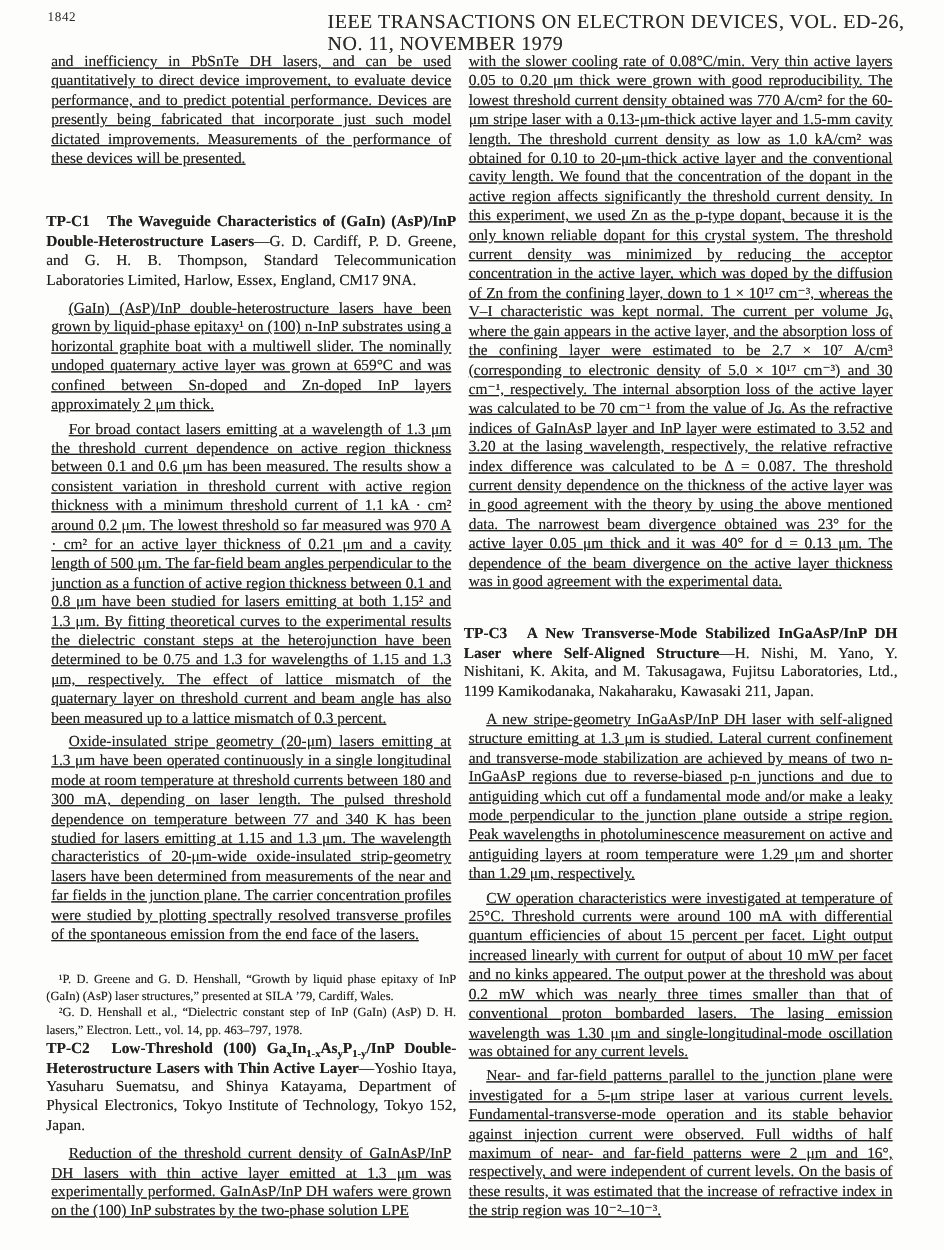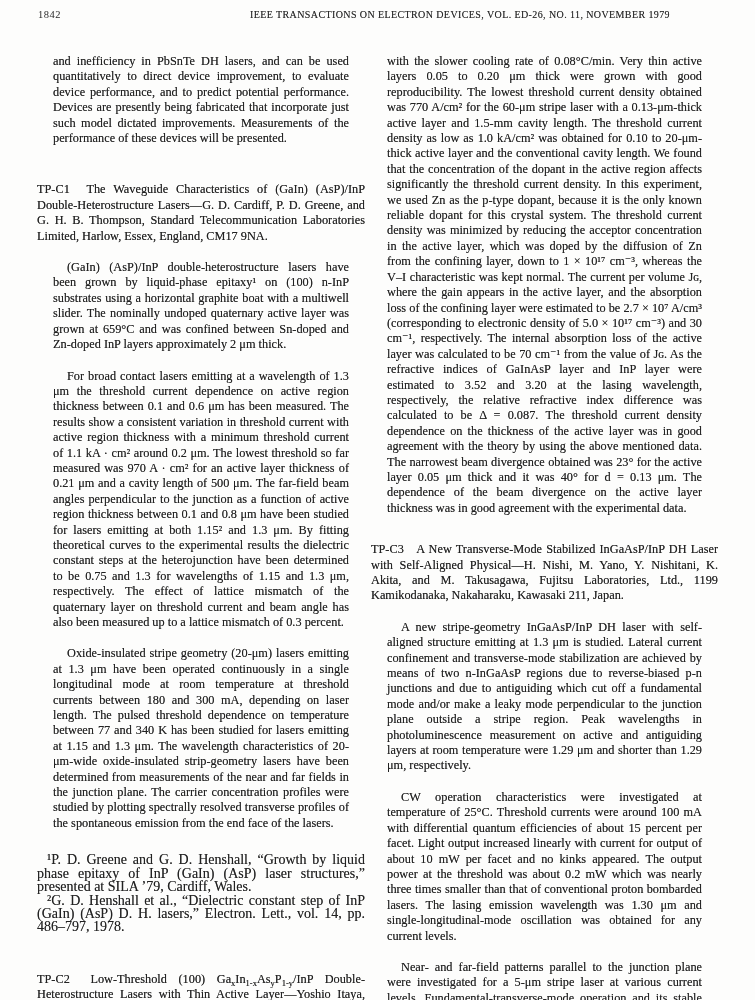--- a/index.html
+++ b/index.html
@@ -7,43 +7,44 @@
     width:755px;height:1000px;
     background:#fdfdfc;
     font-family:"Liberation Serif","DejaVu Serif",serif;
     color:#222;
   }
   .page{position:relative;width:755px;height:1000px;overflow:hidden;background:#fdfdfc;}
   .page-header .pagenum{
     position:absolute;left:38px;top:9px;font-size:10.5px;color:#2a2a2a;letter-spacing:0.5px;
   }
   .page-header .journal{
-    position:absolute;left:250px;top:9px;font-size:10px;color:#2a2a2a;letter-spacing:0.4px;
+    position:absolute;left:262px;top:9px;font-size:16px;color:#2a2a2a;letter-spacing:0.4px;
     text-shadow:0 0 0.4px rgba(0,0,0,0.45);
   }
   .col{position:absolute;top:38px;}
   .col-left{left:37px;width:328px;}
   .col-right{left:371px;width:347px;}
   .body-text{
-    margin:16px;font-size:12.3px;line-height:15.4px;text-align:justify;
+    margin:4px;font-size:12.3px;line-height:15.4px;text-align:justify;
     text-shadow:0 0 0.4px rgba(0,0,0,0.5);
+    text-decoration:underline;
   }
   .indent{text-indent:14px;}
   .heading{
     margin:0 0 7px 0;font-size:12.3px;line-height:15.4px;text-align:justify;
     text-shadow:0 0 0.45px rgba(0,0,0,0.55);
   }
-  .heading b{font-weight:normal;}
+  .heading b{font-weight:bold;}
   .sid{padding-right:9px;}
   .gap-lg{margin-top:36px;}
-  .gap-md{margin-top:38px;}
+  .gap-md{}
   .gap-sm{margin-top:26px;}
   .footnotes{margin-top:22px;}
   .footnote{
-    margin:0;font-size:14px;line-height:13.4px;text-align:justify;text-indent:10px;
+    margin:0;font-size:10px;line-height:13.4px;text-align:justify;text-indent:10px;
     text-shadow:0 0 0.35px rgba(0,0,0,0.45);
   }
   sub{font-size:8.5px;line-height:0;}
 </style>
 </head>
 <body>
 
 <div class="page">
 
   <div class="page-header">
@@ -55,31 +56,31 @@
     <p class="body-text">and inefficiency in PbSnTe DH lasers, and can be used quantitatively to direct device improvement, to evaluate device performance, and to predict potential performance. Devices are presently being fabricated that incorporate just such model dictated improvements. Measurements of the performance of these devices will be presented.</p>
 
     <p class="heading gap-lg"><b class="sid">TP-C1</b> <b>The Waveguide Characteristics of (GaIn) (AsP)/InP Double-Heterostructure Lasers</b><span>—G. D. Cardiff, P. D. Greene, and G. H. B. Thompson, Standard Telecommunication Laboratories Limited, Harlow, Essex, England, CM17 9NA.</span></p>
 
     <p class="body-text indent">(GaIn) (AsP)/InP double-heterostructure lasers have been grown by liquid-phase epitaxy¹ on (100) n-InP substrates using a horizontal graphite boat with a multiwell slider. The nominally undoped quaternary active layer was grown at 659°C and was confined between Sn-doped and Zn-doped InP layers approximately 2 μm thick.</p>
     <p class="body-text indent">For broad contact lasers emitting at a wavelength of 1.3 μm the threshold current dependence on active region thickness between 0.1 and 0.6 μm has been measured. The results show a consistent variation in threshold current with active region thickness with a minimum threshold current of 1.1 kA · cm² around 0.2 μm. The lowest threshold so far measured was 970 A · cm² for an active layer thickness of 0.21 μm and a cavity length of 500 μm. The far-field beam angles perpendicular to the junction as a function of active region thickness between 0.1 and 0.8 μm have been studied for lasers emitting at both 1.15² and 1.3 μm. By fitting theoretical curves to the experimental results the dielectric constant steps at the heterojunction have been determined to be 0.75 and 1.3 for wavelengths of 1.15 and 1.3 μm, respectively. The effect of lattice mismatch of the quaternary layer on threshold current and beam angle has also been measured up to a lattice mismatch of 0.3 percent.</p>
     <p class="body-text indent">Oxide-insulated stripe geometry (20-μm) lasers emitting at 1.3 μm have been operated continuously in a single longitudinal mode at room temperature at threshold currents between 180 and 300 mA, depending on laser length. The pulsed threshold dependence on temperature between 77 and 340 K has been studied for lasers emitting at 1.15 and 1.3 μm. The wavelength characteristics of 20-μm-wide oxide-insulated strip-geometry lasers have been determined from measurements of the near and far fields in the junction plane. The carrier concentration profiles were studied by plotting spectrally resolved transverse profiles of the spontaneous emission from the end face of the lasers.</p>
 
     <div class="footnotes">
       <p class="footnote">¹P. D. Greene and G. D. Henshall, “Growth by liquid phase epitaxy of InP (GaIn) (AsP) laser structures,” presented at SILA ’79, Cardiff, Wales.</p>
-      <p class="footnote">²G. D. Henshall et al., “Dielectric constant step of InP (GaIn) (AsP) D. H. lasers,” Electron. Lett., vol. 14, pp. 486–797, 1978.</p>
+      <p class="footnote">²G. D. Henshall et al., “Dielectric constant step of InP (GaIn) (AsP) D. H. lasers,” Electron. Lett., vol. 14, pp. 463–797, 1978.</p>
     </div>
 
     <p class="heading gap-md"><b class="sid">TP-C2</b> <b><span>Low-Threshold (100) Ga</span><sub>x</sub><span>In</span><sub>1-x</sub><span>As</span><sub>y</sub><span>P</span><sub>1-y</sub><span>/InP Double-Heterostructure Lasers with Thin Active Layer</span></b><span>—Yoshio Itaya, Yasuharu Suematsu, and Shinya Katayama, Department of Physical Electronics, Tokyo Institute of Technology, Tokyo 152, Japan.</span></p>
 
     <p class="body-text indent">Reduction of the threshold current density of GaInAsP/InP DH lasers with thin active layer emitted at 1.3 μm was experimentally performed. GaInAsP/InP DH wafers were grown on the (100) InP substrates by the two-phase solution LPE</p>
   </div>
 
   <div class="col col-right">
     <p class="body-text">with the slower cooling rate of 0.08°C/min. Very thin active layers 0.05 to 0.20 μm thick were grown with good reproducibility. The lowest threshold current density obtained was 770 A/cm² for the 60-μm stripe laser with a 0.13-μm-thick active layer and 1.5-mm cavity length. The threshold current density as low as 1.0 kA/cm² was obtained for 0.10 to 20-μm-thick active layer and the conventional cavity length. We found that the concentration of the dopant in the active region affects significantly the threshold current density. In this experiment, we used Zn as the p-type dopant, because it is the only known reliable dopant for this crystal system. The threshold current density was minimized by reducing the acceptor concentration in the active layer, which was doped by the diffusion of Zn from the confining layer, down to 1 × 10¹⁷ cm⁻³, whereas the V–I characteristic was kept normal. The current per volume Jɢ, where the gain appears in the active layer, and the absorption loss of the confining layer were estimated to be 2.7 × 10⁷ A/cm³ (corresponding to electronic density of 5.0 × 10¹⁷ cm⁻³) and 30 cm⁻¹, respectively. The internal absorption loss of the active layer was calculated to be 70 cm⁻¹ from the value of Jɢ. As the refractive indices of GaInAsP layer and InP layer were estimated to 3.52 and 3.20 at the lasing wavelength, respectively, the relative refractive index difference was calculated to be Δ = 0.087. The threshold current density dependence on the thickness of the active layer was in good agreement with the theory by using the above mentioned data. The narrowest beam divergence obtained was 23° for the active layer 0.05 μm thick and it was 40° for d = 0.13 μm. The dependence of the beam divergence on the active layer thickness was in good agreement with the experimental data.</p>
 
-    <p class="heading gap-sm"><b class="sid">TP-C3</b> <b>A New Transverse-Mode Stabilized InGaAsP/InP DH Laser with Self-Aligned Physical</b><span>—H. Nishi, M. Yano, Y. Nishitani, K. Akita, and M. Takusagawa, Fujitsu Laboratories, Ltd., 1199 Kamikodanaka, Nakaharaku, Kawasaki 211, Japan.</span></p>
+    <p class="heading gap-sm"><b class="sid">TP-C3</b> <b>A New Transverse-Mode Stabilized InGaAsP/InP DH Laser where Self-Aligned Structure</b><span>—H. Nishi, M. Yano, Y. Nishitani, K. Akita, and M. Takusagawa, Fujitsu Laboratories, Ltd., 1199 Kamikodanaka, Nakaharaku, Kawasaki 211, Japan.</span></p>
 
     <p class="body-text indent">A new stripe-geometry InGaAsP/InP DH laser with self-aligned structure emitting at 1.3 μm is studied. Lateral current confinement and transverse-mode stabilization are achieved by means of two n-InGaAsP regions due to reverse-biased p-n junctions and due to antiguiding which cut off a fundamental mode and/or make a leaky mode perpendicular to the junction plane outside a stripe region. Peak wavelengths in photoluminescence measurement on active and antiguiding layers at room temperature were 1.29 μm and shorter than 1.29 μm, respectively.</p>
     <p class="body-text indent">CW operation characteristics were investigated at temperature of 25°C. Threshold currents were around 100 mA with differential quantum efficiencies of about 15 percent per facet. Light output increased linearly with current for output of about 10 mW per facet and no kinks appeared. The output power at the threshold was about 0.2 mW which was nearly three times smaller than that of conventional proton bombarded lasers. The lasing emission wavelength was 1.30 μm and single-longitudinal-mode oscillation was obtained for any current levels.</p>
     <p class="body-text indent">Near- and far-field patterns parallel to the junction plane were investigated for a 5-μm stripe laser at various current levels. Fundamental-transverse-mode operation and its stable behavior against injection current were observed. Full widths of half maximum of near- and far-field patterns were 2 μm and 16°, respectively, and were independent of current levels. On the basis of these results, it was estimated that the increase of refractive index in the strip region was 10⁻²–10⁻³.</p>
   </div>
 
 </div>
 
 </body></html>

